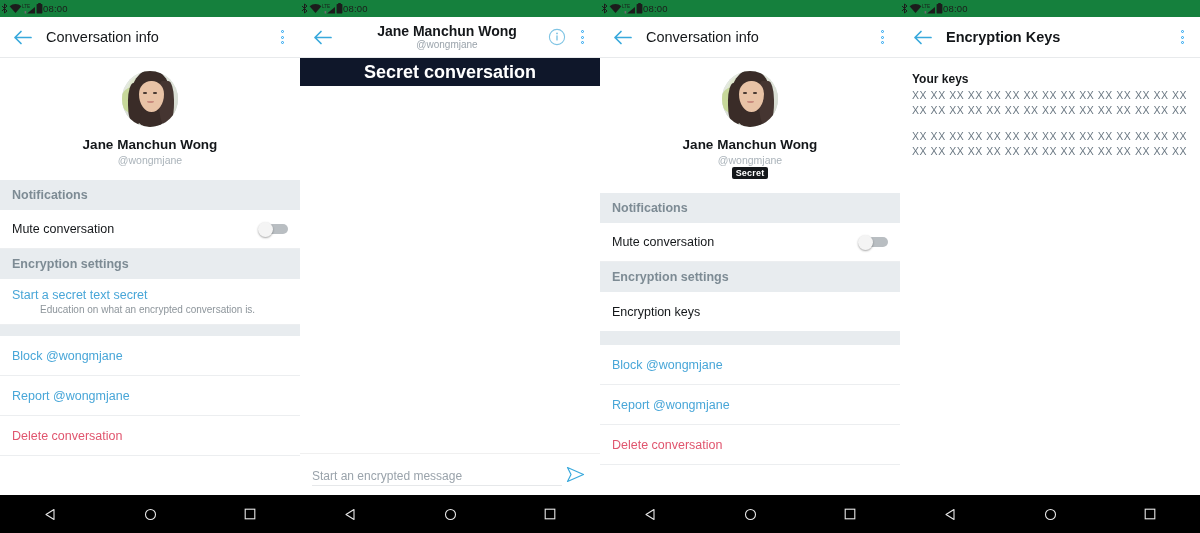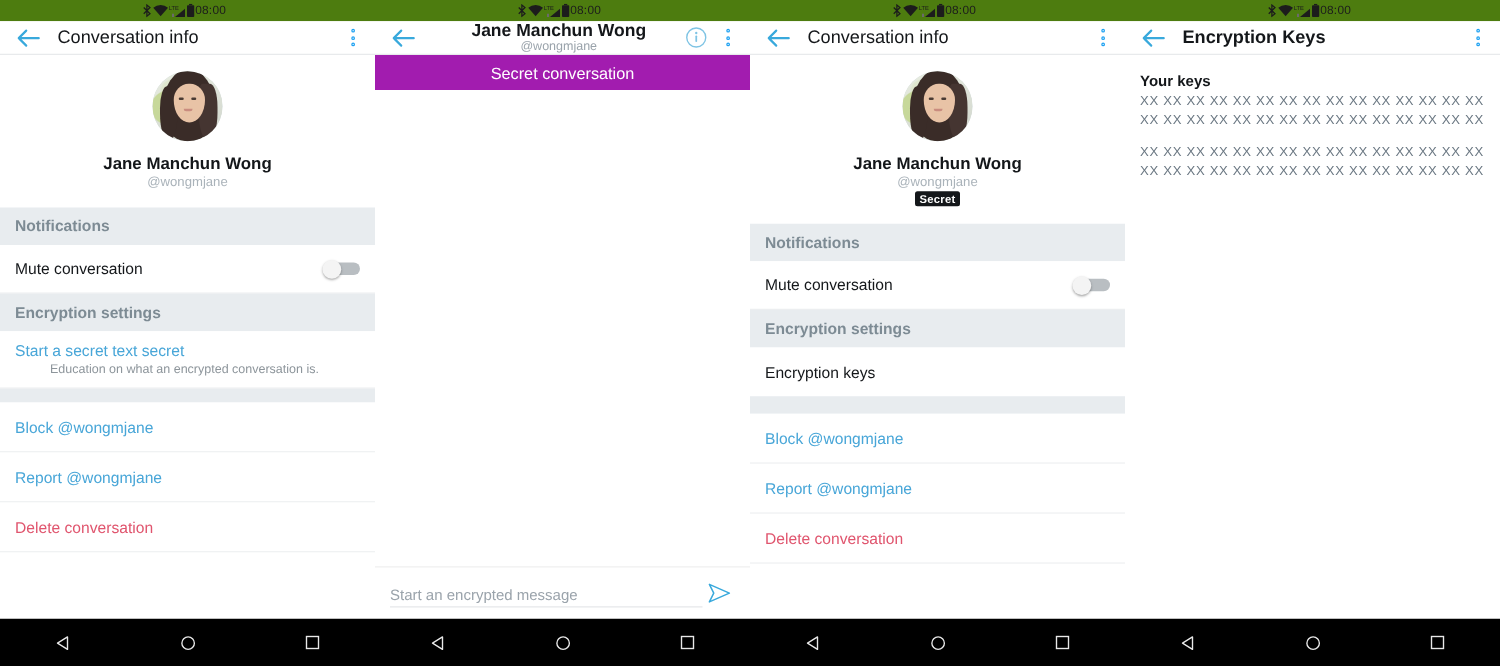--- a/index.html
+++ b/index.html
@@ -8,28 +8,28 @@
   .stage { position:relative; width:1200px; height:533px; display:flex; }
 
   .panel { position:relative; height:533px; background:#ffffff; overflow:hidden;
            display:flex; flex-direction:column; }
   .p1 { width:300px; }
   .p2 { width:300px; }
   .p3 { width:300px; }
   .p4 { width:300px; }
 
   
-  .statusbar { height:17px; background:#4d7c0f; display:flex; align-items:center;
-               justify-content:center; padding-right:6px; gap:0; flex:0 0 auto; }
+  .statusbar { height:17px; background:#15803d; display:flex; align-items:center;
+               justify-content:flex-start; padding-right:6px; gap:0; flex:0 0 auto; }
   .statusbar .sicon { display:block; }
   .statusbar .clock { font-size:9.5px; color:#1c1c1c; letter-spacing:0.2px;
                       font-family:"Liberation Sans", sans-serif; }
 
   
-  .appbar { height:27px; background:#ffffff; display:flex; align-items:center;
+  .appbar { height:41px; background:#ffffff; display:flex; align-items:center;
             padding:0 10px 0 8px; flex:0 0 auto; position:relative;
             border-bottom:1px solid #e8eaec; }
   .backbtn { width:28px; height:28px; display:flex; align-items:center; justify-content:center;
              flex:0 0 auto; }
   .appbar-title { font-size:14.5px; color:#14171a; margin-left:10px; flex:1 1 auto;
                   white-space:nowrap; overflow:hidden; }
   .appbar-title.bold { font-weight:bold; }
   .titlestack { margin-left:10px; flex:1 1 auto; display:flex; flex-direction:column;
                 align-items:center; justify-content:center; line-height:1.05; }
   .titlestack .t1 { font-size:14px; font-weight:bold; color:#14171a; white-space:nowrap; }
@@ -87,22 +87,22 @@
               flex:0 0 auto; border-bottom:1px solid #eceef0; }
   .link-blue { font-size:12.5px; color:#48a6d8; }
   .link-red  { font-size:12.5px; color:#e0556e; }
 
   .edu-row { background:#fff; padding:9px 12px 9px 12px; flex:0 0 auto;
              border-bottom:1px solid #eceef0; }
   .edu-title { font-size:12.5px; color:#48a6d8; }
   .edu-sub { font-size:10px; color:#8d959b; margin-top:2px;padding-left:28px; }
 
   
-  .secret-bar { height:28px; background:#a21caf; color:#fff; display:flex;
-                align-items:center; justify-content:center; font-size:13px; flex:0 0 auto; }
+  .secret-bar { height:28px; background:#0f172a; color:#fff; display:flex;
+                align-items:center; justify-content:center; font-size:18px; flex:0 0 auto;font-weight:bold; }
   .conv-body { flex:1 1 auto; background:#ffffff; }
   .composer { height:42px; background:#ffffff; display:flex; align-items:center;
               padding:0 12px; flex:0 0 auto; border-top:1px solid #f0f0f0; }
   .composer-input { flex:1 1 auto; font-size:12px; color:#9aa3ab;
                     border-bottom:1px solid #e6e8ea; padding-bottom:2px; padding-top:6px; }
   .send-btn { width:26px; display:flex; align-items:center; justify-content:center;
               flex:0 0 auto; }
 
   
   .keys-body { flex:1 1 auto; background:#fff; padding:14px 12px 0 12px; }

